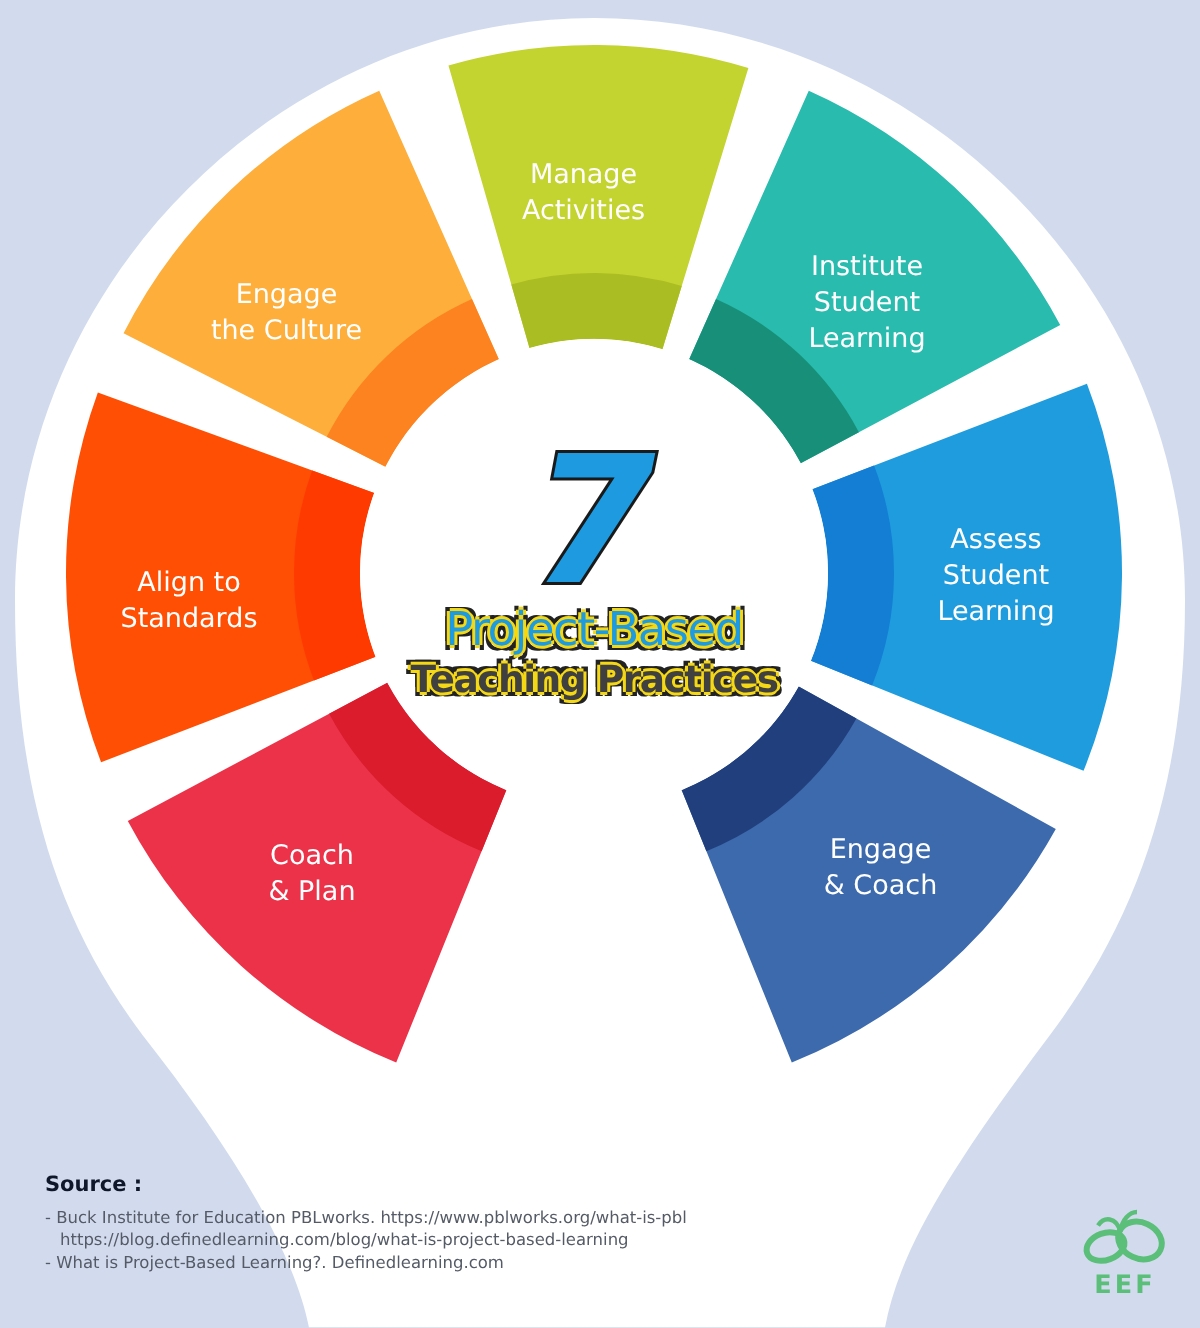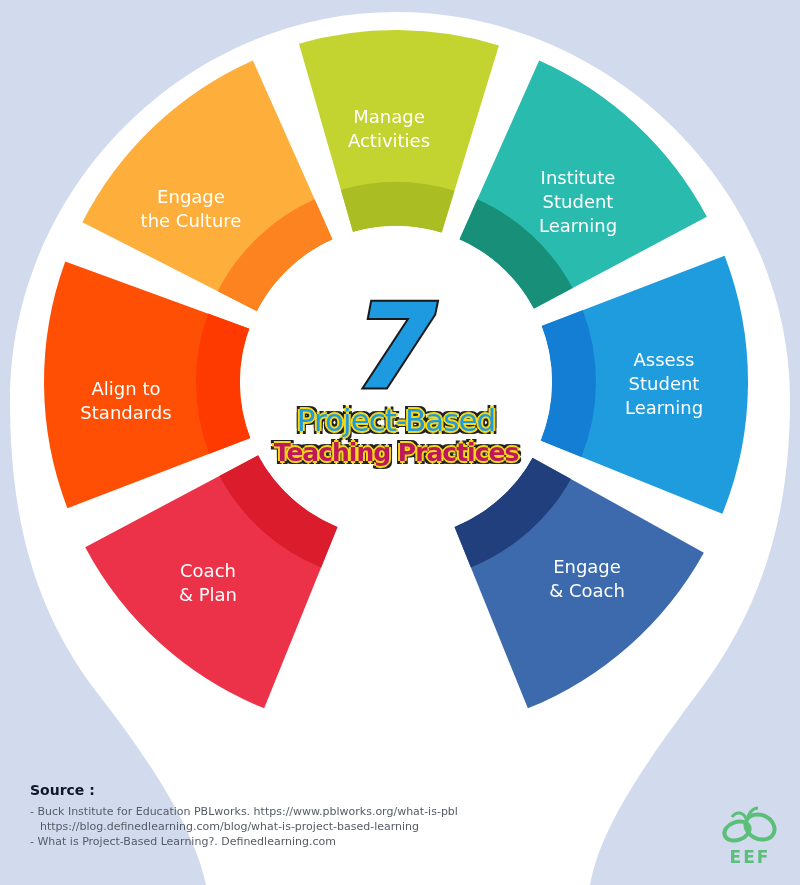--- a/index.html
+++ b/index.html
@@ -4,21 +4,21 @@
 <style>
   html, body { margin:0; padding:0; }
   body { width:800px; height:885px; background:#d2dbed; position:relative; overflow:hidden; font-family:"DejaVu Sans", sans-serif; }
   #stage { position:absolute; left:0; top:0; width:800px; height:885px;border-radius:24px; }
   .seg-label { position:absolute; color:#ffffff; font-size:18px; line-height:24px; text-align:center; transform:translate(-50%,-50%); white-space:nowrap; }
   .title-wrap { position:absolute; left:396px; top:380px; transform:translate(-50%,-50%); text-align:center; }
   .seven { font-family:"DejaVu Sans", sans-serif; font-weight:bold; font-style:italic; font-size:118px; line-height:110px; color:#1e9be0;
     -webkit-text-stroke:4px #1a1a1a; paint-order:stroke fill; text-shadow: 0 0 0 #000; }
   .t1 { font-family:"DejaVu Sans", sans-serif; font-weight:normal; font-size:31px; line-height:36px; color:#1e9be0; letter-spacing:-1px;
     text-shadow: 2px 0 0 #f5d815, -2px 0 0 #f5d815, 0 2px 0 #f5d815, 0 -2px 0 #f5d815, 3px 3px 0 #222, -3px 3px 0 #222, 3px -3px 0 #222, -3px -3px 0 #222; }
-  .t2 { font-family:"DejaVu Sans", sans-serif; font-weight:bold; font-size:25px; line-height:30px; color:#be185d; letter-spacing:-1px;
+  .t2 { font-family:"DejaVu Sans", sans-serif; font-weight:bold; font-size:25px; line-height:30px; color:#404040; letter-spacing:-1px;
     text-shadow: 2px 0 0 #f5d815, -2px 0 0 #f5d815, 0 2px 0 #f5d815, 0 -2px 0 #f5d815, 3px 3px 0 #222, -3px 3px 0 #222, 3px -3px 0 #222, -3px -3px 0 #222; }
   .source { position:absolute; left:30px; top:782px; color:#555b66; }
   .source-title { font-size:14px; font-weight:bold; margin-bottom:6px; color:#0f172a; }
   .source-line { font-size:11px; line-height:15px; white-space:nowrap; }
   .source-line.indent { padding-left:10px; }
   .logo { position:absolute; left:718px; top:805px; width:64px; text-align:center; }
   .logo-text { font-weight:bold; font-size:17px; color:#5bbf7a; letter-spacing:2px; margin-top:-2px; }
 </style>
 </head>
 <body>

